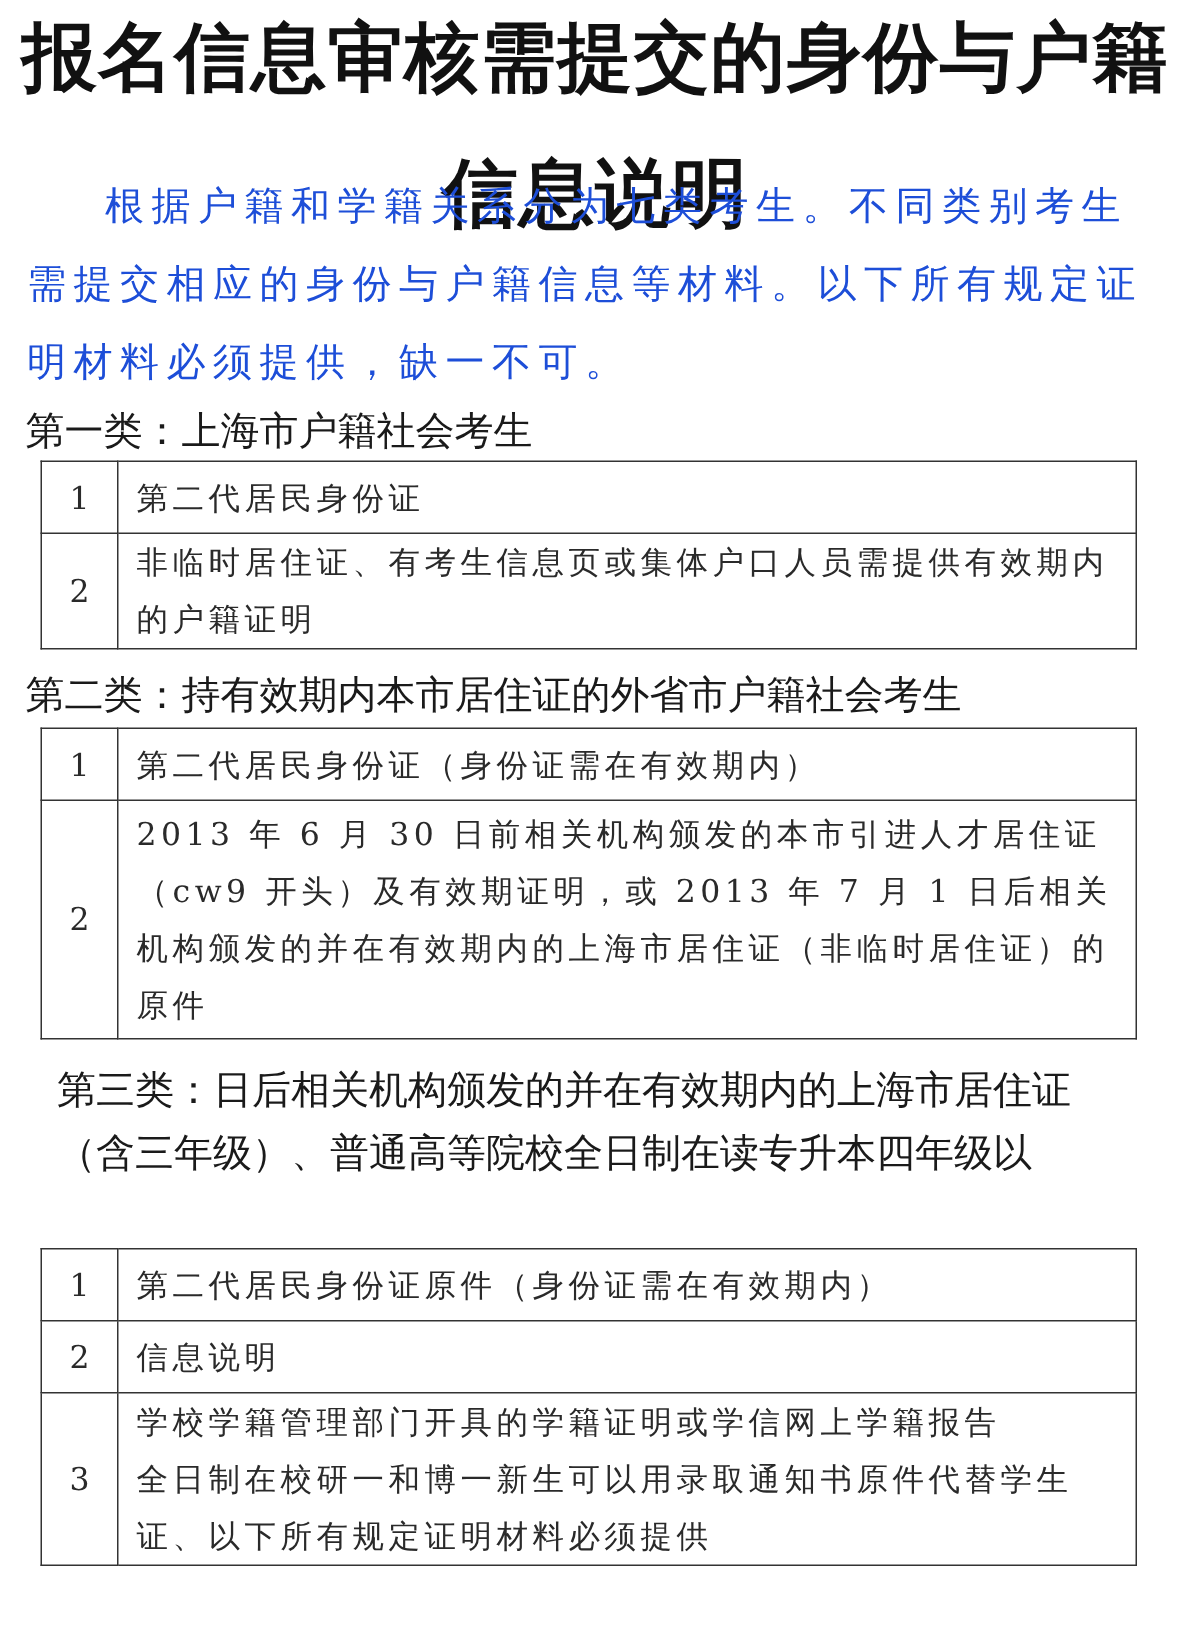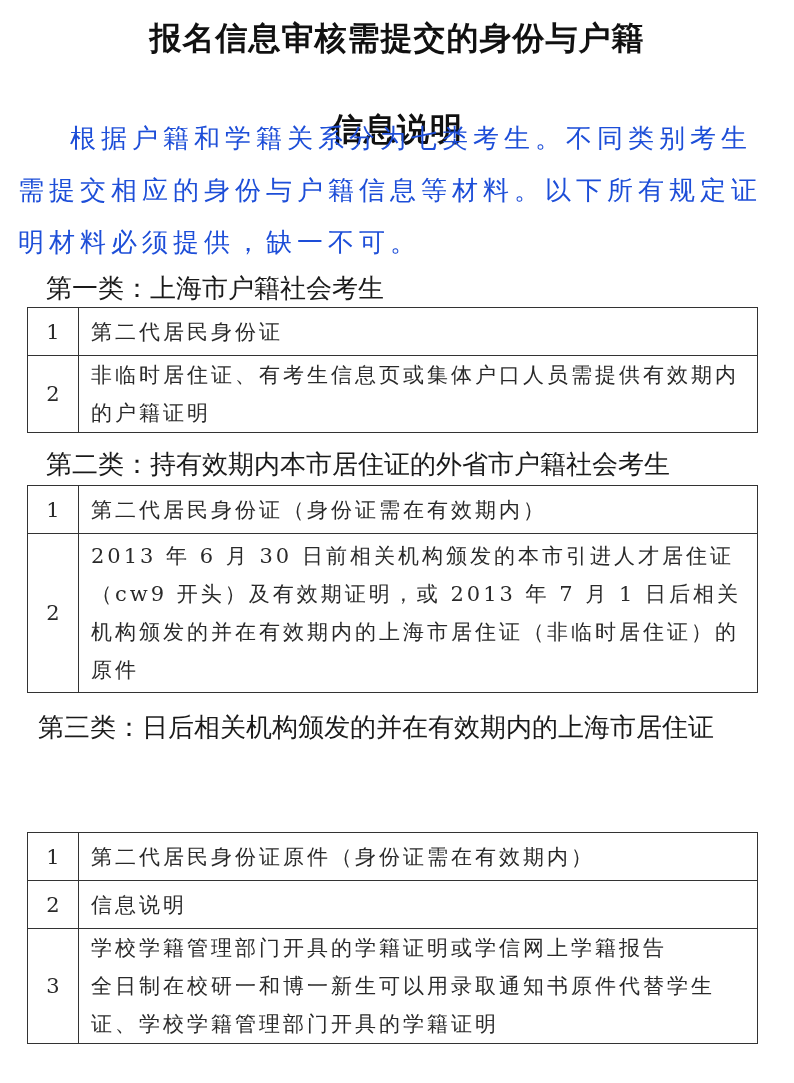--- a/index.html
+++ b/index.html
@@ -4,30 +4,30 @@
 <style>
   html, body { margin: 0; padding: 0; }
   body {
     width: 794px; height: 1083px; background: #ffffff; color: #1a1a1a;
     position: relative; overflow: hidden;
     font-family: "DejaVu Serif", "Liberation Serif", serif;
   }
   .title {
     position: absolute; left: 0; width: 794px; text-align: center;
     font-family: "DejaVu Sans", "Liberation Sans", sans-serif;
-    font-weight: bold; font-size: 32px; line-height: 48px; color: #111;
+    font-weight: bold; font-size: 50px; line-height: 48px; color: #111;
     letter-spacing: 1px;
   }
   .intro {
     position: absolute; left: 18px; width: 760px;
     font-size: 26px; line-height: 52px; color: #1d4ed8;
     letter-spacing: 5px;
   }
   .cat {
-    position: absolute; left: 46px; width: 740px;
+    position: absolute; left: 17px; width: 740px;
     font-family: "DejaVu Sans", "Liberation Sans", sans-serif;
     font-size: 26px; color: #1a1a1a; white-space: nowrap;
   }
   table.req {
     position: absolute; left: 27px; width: 731px;
     border-collapse: collapse; table-layout: fixed;
   }
   table.req td {
     border: 1.5px solid #333; padding: 0 0 0 12px; vertical-align: middle;
     font-size: 21px; line-height: 38px; color: #2a2a2a; letter-spacing: 3px;
@@ -69,32 +69,33 @@
   </tr>
   <tr style="height:159px;">
     <td class="num">2</td>
     <td>2013 年 6 月 30 日前相关机构颁发的本市引进人才居住证（cw9 开头）及有效期证明，或 2013 年 7 月 1 日后相关机构颁发的并在有效期内的上海市居住证（非临时居住证）的原件</td>
   </tr>
 </tbody>
   </table>
 
 <div class="cat" style="top:706px; line-height:42px; left:38px;">
   <div>第三类：日后相关机构颁发的并在有效期内的上海市居住证</div>
+  <div>（含三年级）、普通高等院校全日制在读专升本四年级以</div>
 </div>
 <table class="req" style="top:832px;">
   <tbody>
       <tr style="height:48px;">
     <td class="num">1</td>
     <td>第二代居民身份证原件（身份证需在有效期内）</td>
   </tr>
   <tr style="height:48px;">
     <td class="num">2</td>
     <td>信息说明</td>
   </tr>
   <tr style="height:114px;">
     <td class="num">3</td>
     <td>
       <div>学校学籍管理部门开具的学籍证明或学信网上学籍报告</div>
-      <div>全日制在校研一和博一新生可以用录取通知书原件代替学生证、学校学籍管理部门开具的学籍证明</div>
+      <div>全日制在校研一和博一新生可以用录取通知书原件代替学生证、以下所有规定证明材料必须提供</div>
     </td>
   </tr>
 </tbody>
   </table>
 
 </body></html>

